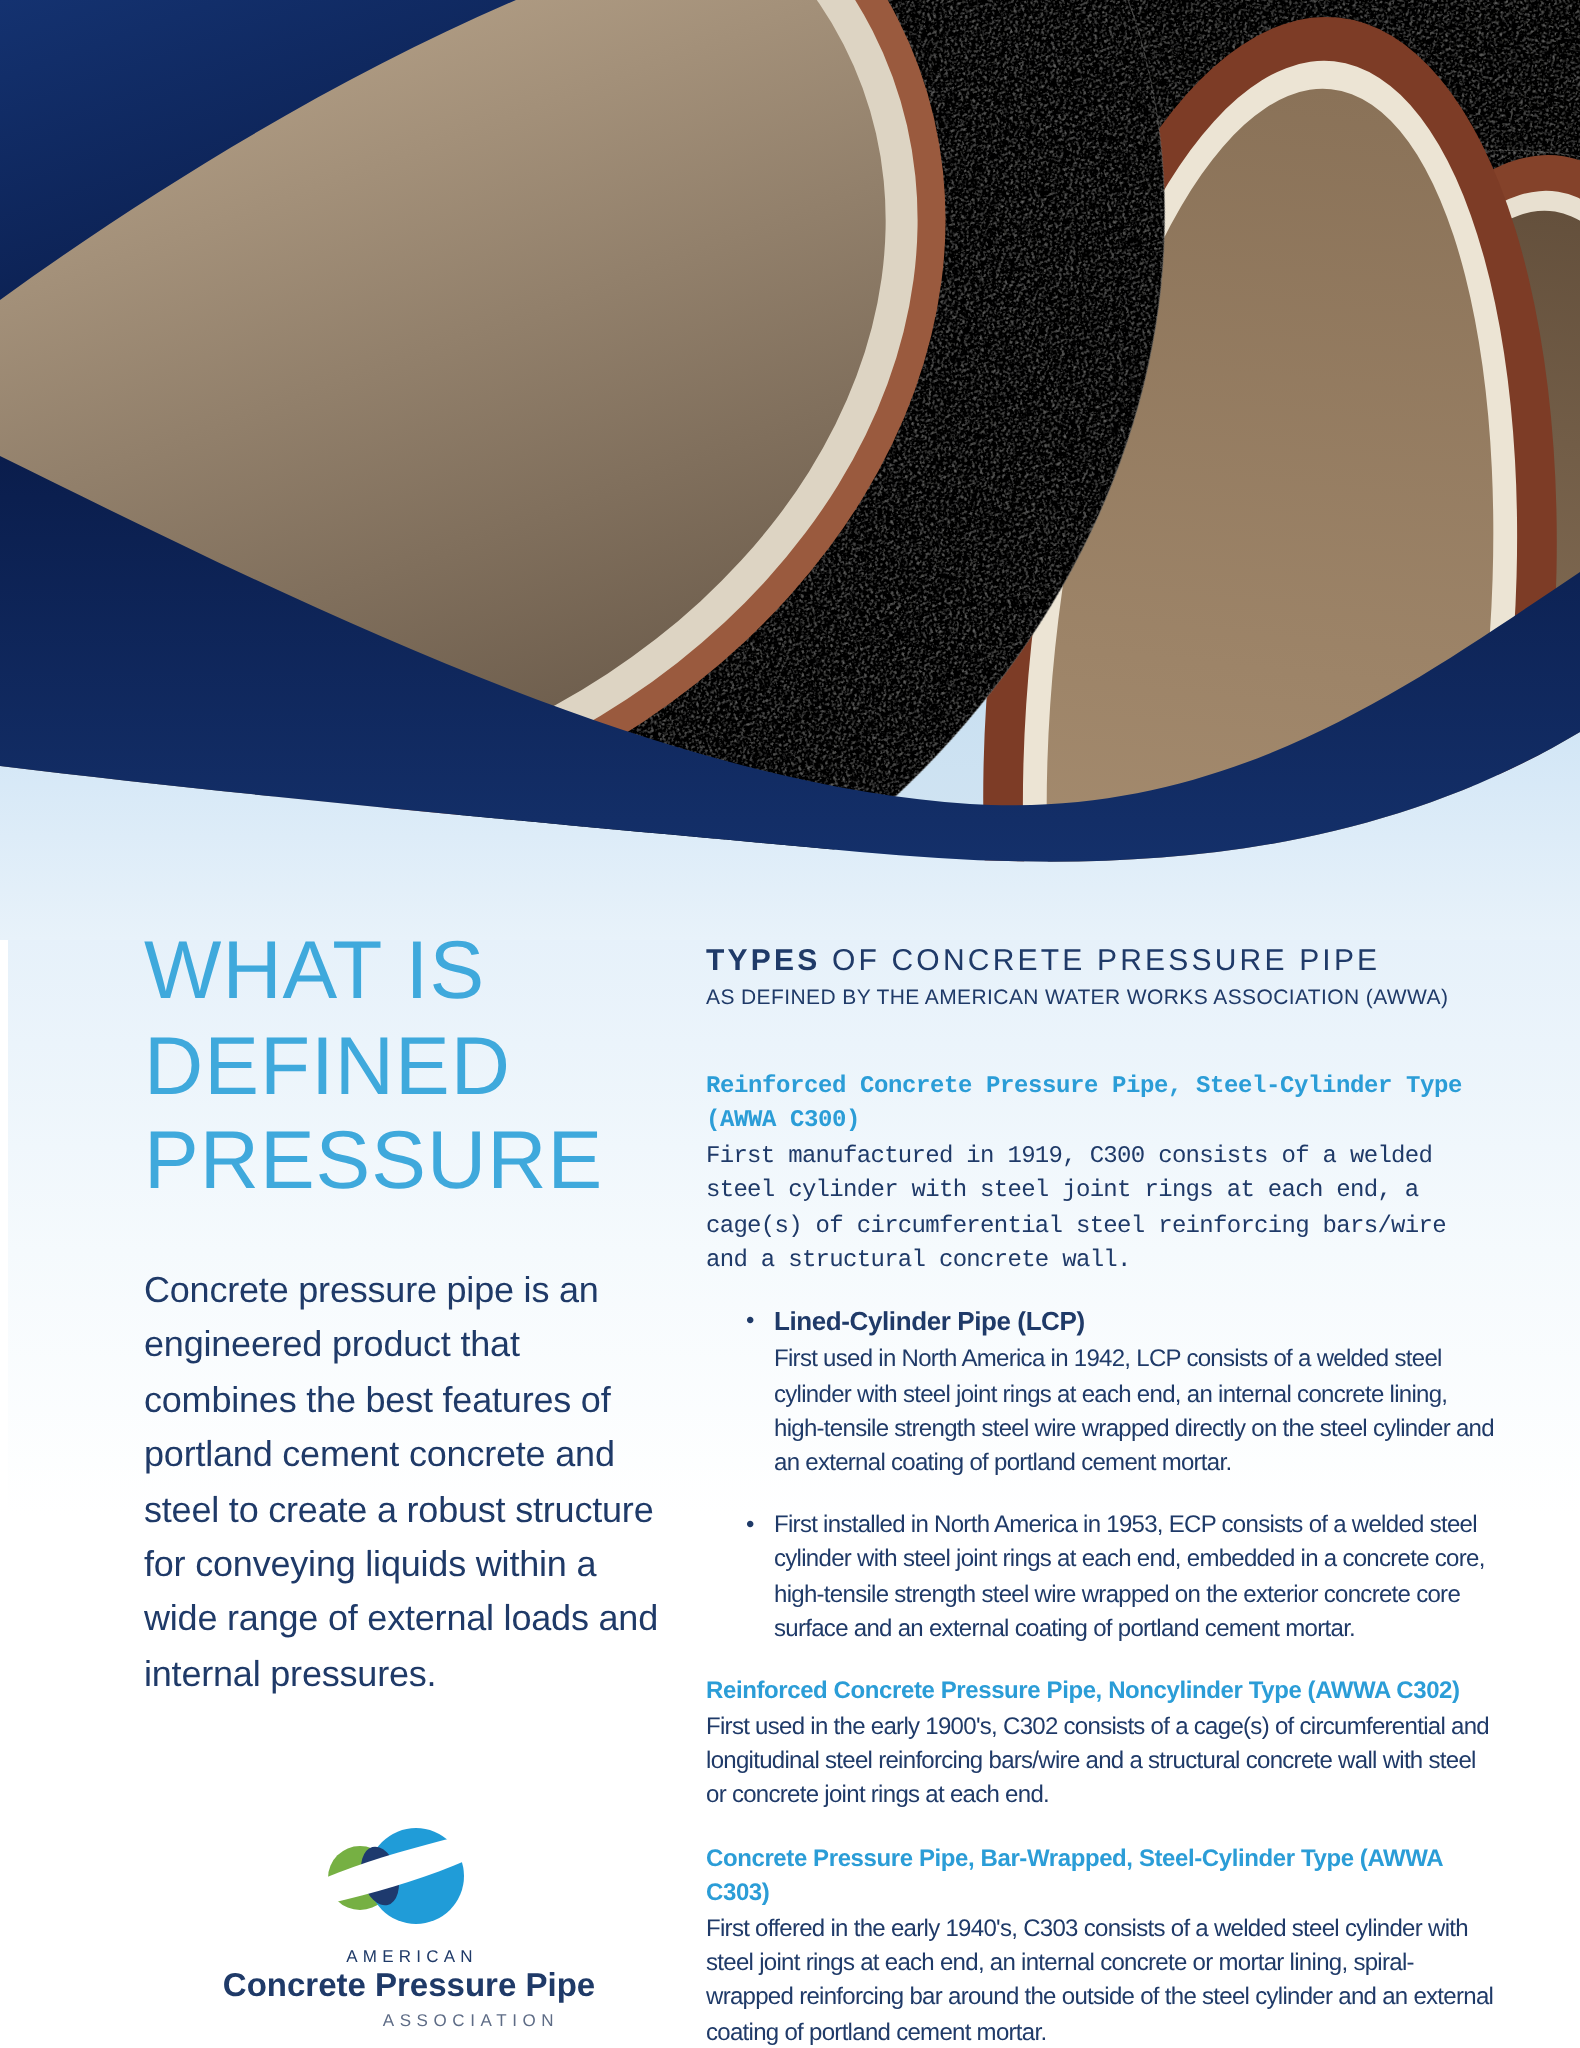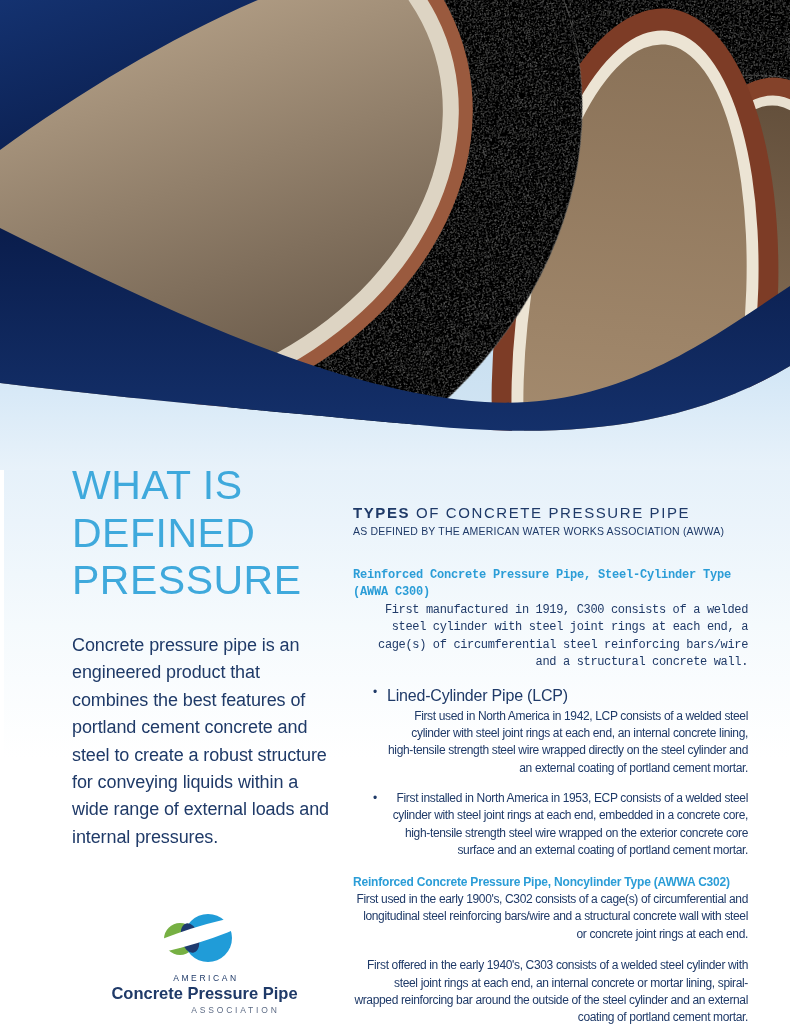--- a/index.html
+++ b/index.html
@@ -28,32 +28,32 @@
   .logo-block{width:212px;margin:58px auto 0;text-align:center;}
   .logo-mark{display:block;margin:0 auto 2px;}
   .logo-top{font-size:8.5px;letter-spacing:2.6px;color:#1f3a68;margin-left:3px;}
   .logo-name{font-size:16.5px;font-weight:bold;color:#1f3a68;margin-top:1px;}
   .logo-bottom{font-size:8.5px;letter-spacing:2.8px;color:#5e6c86;margin:2px 0 0 62px;}
   .website{margin-top:28px;font-size:17px;font-weight:bold;text-decoration:none;display:inline-block;}
   .website .w-blue{color:#2f9fd8;}
   .website .w-navy{color:#1f3a68;}
 
   
-  .types-title{color:#1f3a68;font-size:15px;letter-spacing:1.6px;font-weight:400;margin-top:32px;}
+  .types-title{color:#1f3a68;font-size:15px;letter-spacing:1.6px;font-weight:400;}
   .types-title .b{font-weight:bold;}
   .types-sub{color:#1f3a68;font-size:10.5px;letter-spacing:0.2px;margin-top:4px;}
   .section{margin-top:14px;}
   .section.first{margin-top:30px;font-family:Liberation Mono, monospace;}
   .sec-heading{color:#2b9dd7;font-weight:bold;font-size:12px;letter-spacing:-0.2px;line-height:1.45;}
-  .sec-body,.bullet-body{color:#1f3a68;font-size:12px;letter-spacing:-0.35px;line-height:1.45;text-align:right;}
+  .sec-body,.bullet-body{color:#1f3a68;font-size:12px;letter-spacing:-0.35px;line-height:1.45;}
   .bullet-list{list-style:none;margin:13px 0 0 0;padding:0 0 0 20px;}
   .bullet-list li{position:relative;padding-left:14px;margin-bottom:13px;}
   .bullet-list li:last-child{margin-bottom:0;}
   .bullet-dot{position:absolute;left:0;top:0;color:#1f3a68;font-size:12px;line-height:1.45;}
-  .bullet-heading{color:#1f3a68;font-weight:normal;font-size:16px;letter-spacing:-0.2px;line-height:1.45;}
+  .bullet-heading{color:#1f3a68;font-weight:bold;font-size:13px;letter-spacing:-0.2px;line-height:1.45;}
 </style>
 </head>
 <body>
 
 <div class="page">
 
   <svg class="hero" width="790" height="470" viewBox="0 0 790 470" aria-hidden="true">
     <defs>
       <linearGradient id="sky" x1="0" y1="0" x2="0" y2="1">
         <stop offset="0" stop-color="#a5cbe8"></stop>
@@ -179,17 +179,18 @@
           <div class="bullet-body">First installed in North America in 1953, ECP consists of a welded steel cylinder with steel joint rings at each end, embedded in a concrete core, high-tensile strength steel wire wrapped on the exterior concrete core surface and an external coating of portland cement mortar.</div>
         </li>
       </ul>
 
       <div class="section">
         <div class="sec-heading">Reinforced Concrete Pressure Pipe, Noncylinder Type (AWWA C302)</div>
         <div class="sec-body">First used in the early 1900's, C302 consists of a cage(s) of circumferential and longitudinal steel reinforcing bars/wire and a structural concrete wall with steel or concrete joint rings at each end.</div>
       </div>
 
       <div class="section">
+        <div class="sec-heading">Concrete Pressure Pipe, Bar-Wrapped, Steel-Cylinder Type (AWWA C303)</div>
         <div class="sec-body">First offered in the early 1940's, C303 consists of a welded steel cylinder with steel joint rings at each end, an internal concrete or mortar lining, spiral-wrapped reinforcing bar around the outside of the steel cylinder and an external coating of portland cement mortar.</div>
       </div>
     </div>
   </div>
 </div>
 
 </body></html>

